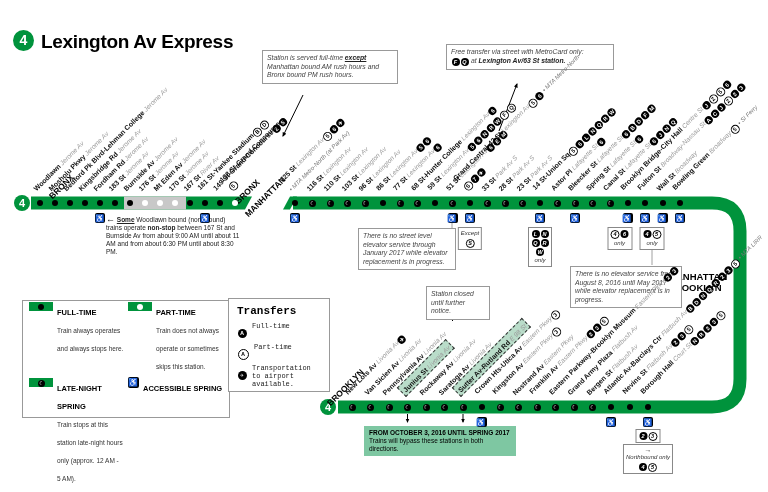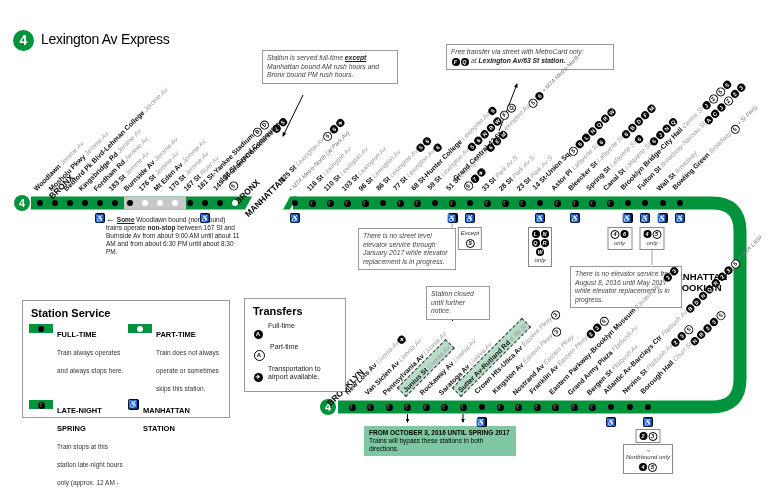--- a/index.html
+++ b/index.html
@@ -4,21 +4,21 @@
 <style>
   html,body{margin:0;padding:0;}
   body{width:768px;height:492px;position:relative;overflow:hidden;background:#fff;
        font-family:"Liberation Sans",sans-serif;}
   #canvas{position:absolute;left:0;top:0;width:768px;height:492px;}
   svg.layer{position:absolute;left:0;top:0;}
 
   .bullet{position:absolute;background:#00933C;border-radius:50%;color:#fff;
           font-weight:bold;text-align:center;}
   #title-bullet{left:13px;top:30px;width:21px;height:21px;font-size:14px;line-height:21px;}
-  #title-text{position:absolute;left:41px;top:31px;font-size:14px;font-weight:normal;color:#000;letter-spacing:-0.3px;}
+  #title-text{position:absolute;left:41px;top:31px;font-size:19px;font-weight:bold;color:#000;letter-spacing:-0.3px;}
   #bronx-bullet{left:14px;top:195px;width:16px;height:16px;font-size:11px;line-height:16px;}
   #brooklyn-bullet{left:320px;top:399px;width:16px;height:16px;font-size:11px;line-height:16px;}
 
   .anch{position:absolute;width:0;height:0;}
   .lbl{position:absolute;left:0;bottom:0;transform:rotate(-45deg);transform-origin:left bottom;
        width:max-content;line-height:8px;}
   .lbl .row{display:block;white-space:nowrap;}
   .st-name{font-size:7px;font-weight:bold;color:#111;}
   .st-street{font-size:6.5px;font-style:italic;color:#999;}
   .st-extra{font-size:6px;font-style:italic;color:#777;}
@@ -48,21 +48,21 @@
   .plain-note{position:absolute;font-size:6.5px;color:#222;line-height:8px;}
   .green-note{position:absolute;background:#7ec7a2;color:#000;padding:3px 5px;font-size:6.5px;line-height:8px;}
   .green-note .t{font-weight:bold;display:block;}
 
   .region{position:absolute;font-weight:bold;color:#000;font-size:8.5px;}
   .region.rot{transform:rotate(-45deg);transform-origin:left bottom;white-space:nowrap;}
   #right-regions{position:absolute;left:668px;top:271px;font-weight:bold;font-size:9.5px;line-height:11px;color:#000;}
 
   .legend-box{position:absolute;border:1px solid #999;background:#fff;}
   #svc-box{left:22px;top:300px;width:206px;height:116px;}
-  #xfer-box{left:244px;top:298px;width:100px;height:92px;}
+  #xfer-box{left:228px;top:298px;width:100px;height:92px;font-family:Liberation Mono, monospace;}
   .lg-title{font-weight:bold;font-size:11px;color:#000;margin:6px 0 4px 8px;}
   .lg-grid{display:grid;grid-template-columns:1fr 1fr;gap:4px 4px;padding:0 6px;}
   .lg-item{display:flex;gap:4px;}
   .lg-bar{width:24px;height:9px;background:#00933C;flex:none;position:relative;margin-top:1px;}
   .lg-bar .dot{left:9px;top:1.5px;}
   .lg-sq{width:11px;height:11px;background:#000;border-radius:2px;color:#fff;font-size:8px;
          line-height:12px;text-align:center;flex:none;}
   .lg-t{font-size:7.5px;font-weight:bold;color:#000;line-height:8.5px;}
   .lg-d{font-size:6.5px;color:#333;line-height:7.5px;}
   .xfer-row{display:flex;gap:5px;margin:3px 0 0 8px;align-items:flex-start;}
@@ -139,21 +139,20 @@
   <div class="note" style="left:358px;top:228px;width:88px;">There is no street level elevator service through January 2017 while elevator replacement is in progress.</div>
   <div class="note" style="left:570px;top:266px;width:102px;">There is no elevator service from August 8, 2016 until May 2017 while elevator replacement is in progress.</div>
   <div class="note" style="left:426px;top:286px;width:54px;">Station closed until further notice.</div>
 
   <div class="green-note" style="left:364px;top:426px;width:142px;">
     <span class="t">FROM OCTOBER 3, 2016 UNTIL SPRING 2017</span>
     <span>Trains will bypass these stations in both directions.</span>
   </div>
 
   <div class="legend-box" id="svc-box">
-    <div class="lg-title">Station Service</div>
     <div class="lg-grid">
       <div class="lg-item">
         <span class="lg-bar">
             <span class="dot full"></span>
           </span>
         <span><span class="lg-t">FULL-TIME</span><br><span class="lg-d">Train always operates and always stops here.</span></span>
       </div>
       <div class="lg-item">
         <span class="lg-bar">
             <span class="dot part"></span>
@@ -161,21 +160,21 @@
         <span><span class="lg-t">PART-TIME</span><br><span class="lg-d">Train does not always operate or sometimes skips this station.</span></span>
       </div>
       <div class="lg-item">
         <span class="lg-bar">
             <span class="dot moon">☾</span>
           </span>
         <span><span class="lg-t">LATE-NIGHT SPRING</span><br><span class="lg-d">Train stops at this station late-night hours only (approx. 12 AM - 5 AM).</span></span>
       </div>
       <div class="lg-item">
         <span class="lg-sq">♿</span>
-        <span><span class="lg-t">MANHATTAN STATION</span><br><span class="lg-d"></span></span>
+        <span><span class="lg-t">ACCESSIBLE SPRING</span><br><span class="lg-d"></span></span>
       </div>
     </div>
   </div>
 
   <div class="legend-box" id="xfer-box">
     <div class="lg-title">Transfers</div>
     <div class="xfer-row">
       <span><span class="ic f">A</span></span>
       <span class="xfer-label">Full-time</span>
     </div>

